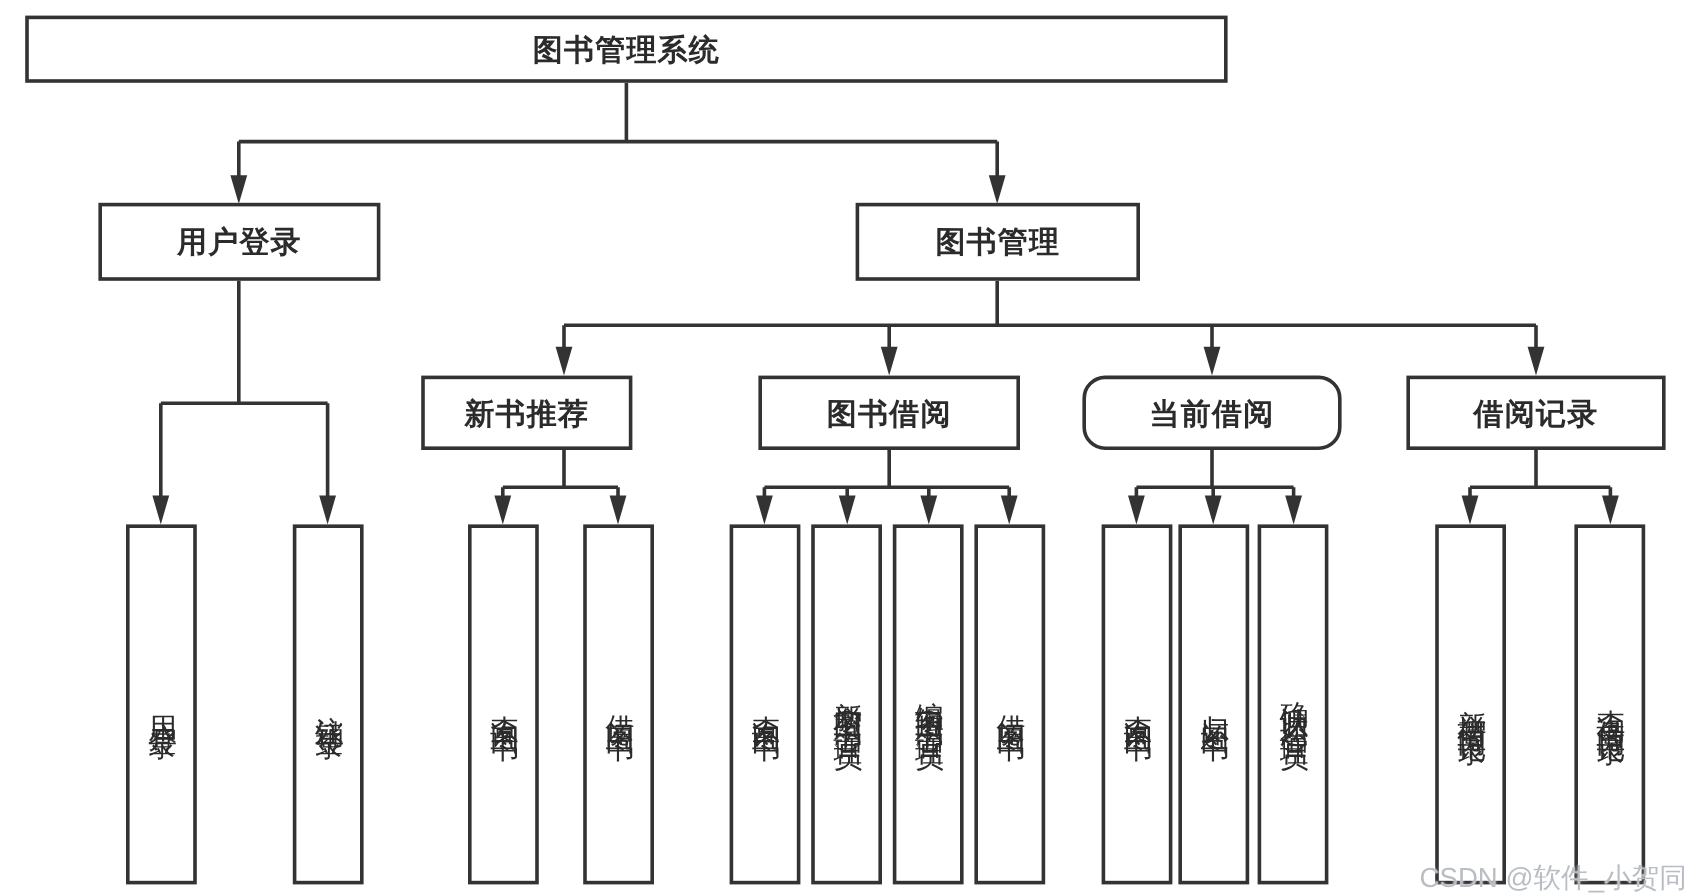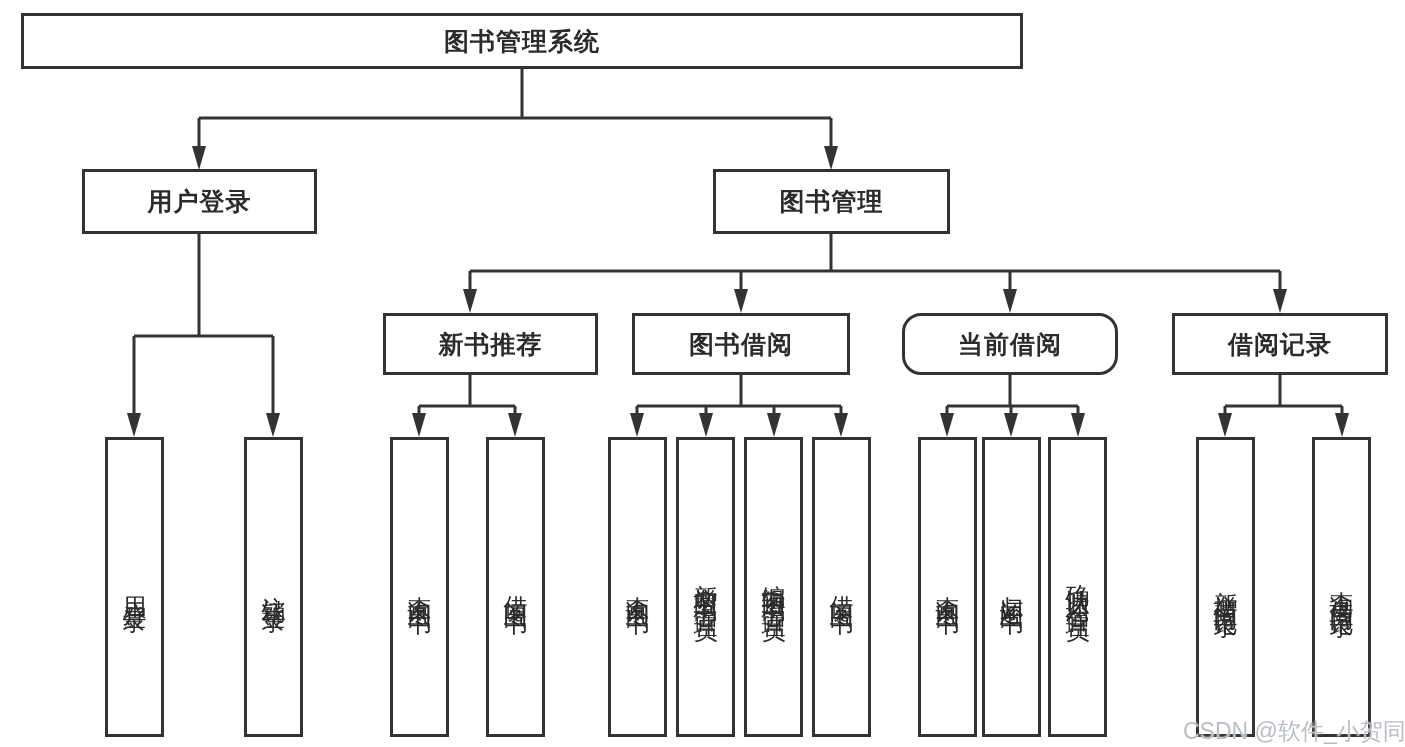--- a/index.html
+++ b/index.html
@@ -113,21 +113,21 @@
     <span class="hlabel">图书管理系统</span>
   </div>
 
   <div class="node" style="left:82px; top:169px; width:235px; height:65px;">
     <span class="hlabel">用户登录</span>
   </div>
   <div class="node" style="left:713px; top:169px; width:237px; height:65px;">
     <span class="hlabel">图书管理</span>
   </div>
 
-  <div class="node" style="left:383px; top:313px; width:215px; height:62px;justify-content:center;">
+  <div class="node" style="left:351px; top:313px; width:176px; height:62px;justify-content:center;">
     <span class="hlabel">新书推荐</span>
   </div>
   <div class="node" style="left:632px; top:313px; width:218px; height:62px;">
     <span class="hlabel">图书借阅</span>
   </div>
   <div class="node" style="left:902px; top:313px; width:216px; height:62px;border-radius:19px;">
     <span class="hlabel">当前借阅</span>
   </div>
   <div class="node" style="left:1172px; top:313px; width:216px; height:62px;">
     <span class="hlabel">借阅记录</span>

